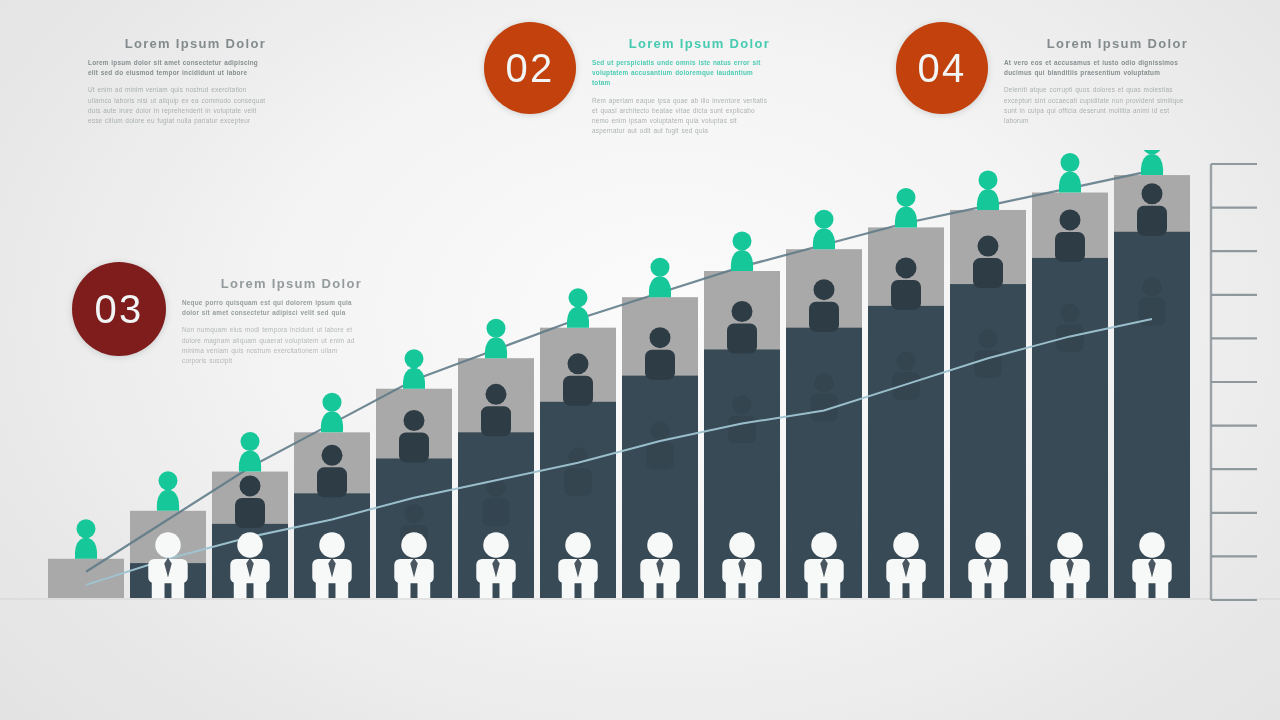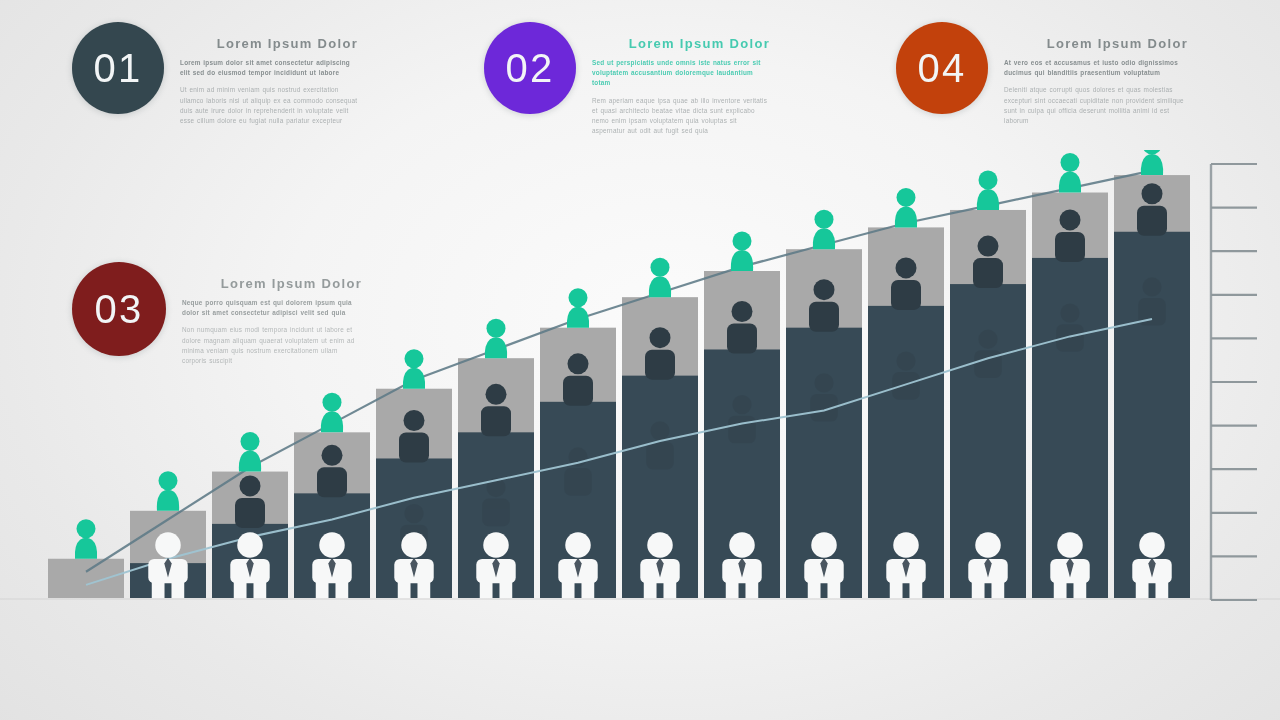--- a/index.html
+++ b/index.html
@@ -52,32 +52,29 @@
   .fig-dark{fill:#2e3c45;}
   .fig-teal{fill:#16c79a;}
   .fig-tie{fill:#4a5660;}
 </style>
 </head>
 <body>
 
 <div class="stage">
 
   <div class="callout" style="left:72px;top:22px;width:300px;">
-    <div class="circle c-big" style="background: rgb(52, 71, 79);">
-      <span>01</span>
-    </div>
     <div class="txtcol" style="width:178px;margin-left:16px;">
       <p class="ttl" style="color: rgb(109, 118, 120);">Lorem Ipsum Dolor</p>
       <p class="para lead" style="color: rgb(109, 118, 120);">Lorem ipsum dolor sit amet consectetur adipiscing elit sed do eiusmod tempor incididunt ut labore</p>
       <p class="para" style="color: rgb(141, 148, 150);">Ut enim ad minim veniam quis nostrud exercitation ullamco laboris nisi ut aliquip ex ea commodo consequat duis aute irure dolor in reprehenderit in voluptate velit esse cillum dolore eu fugiat nulla pariatur excepteur</p>
     </div>
   </div>
 
   <div class="callout" style="left:484px;top:22px;width:300px;">
-    <div class="circle c-big" style="background: #6d28d9;">
+    <div class="circle c-big" style="background: #c2410c;">
       <span>02</span>
     </div>
     <div class="txtcol" style="width:178px;margin-left:16px;">
       <p class="ttl" style="color: rgb(33, 194, 162);">Lorem Ipsum Dolor</p>
       <p class="para lead" style="color: rgb(33, 194, 162);">Sed ut perspiciatis unde omnis iste natus error sit voluptatem accusantium doloremque laudantium totam</p>
       <p class="para" style="color: rgb(141, 148, 150);">Rem aperiam eaque ipsa quae ab illo inventore veritatis et quasi architecto beatae vitae dicta sunt explicabo nemo enim ipsam voluptatem quia voluptas sit aspernatur aut odit aut fugit sed quia</p>
     </div>
   </div>
 
   <div class="callout" style="left:896px;top:22px;width:300px;">

